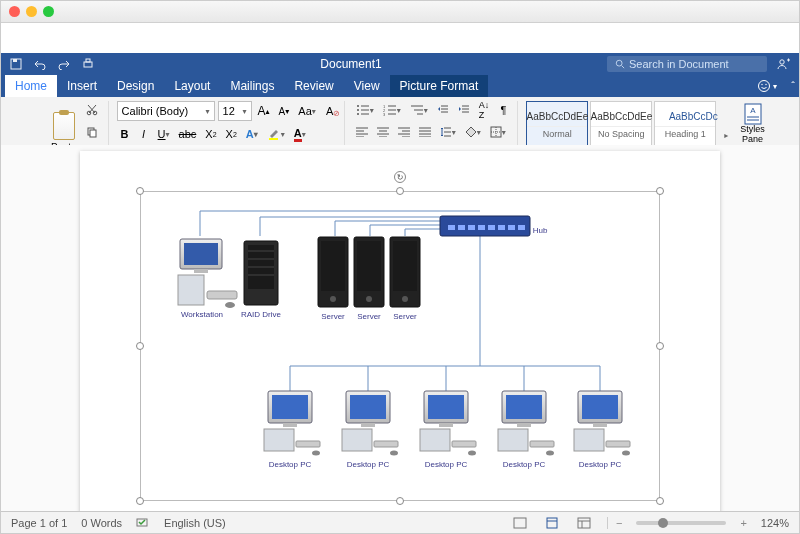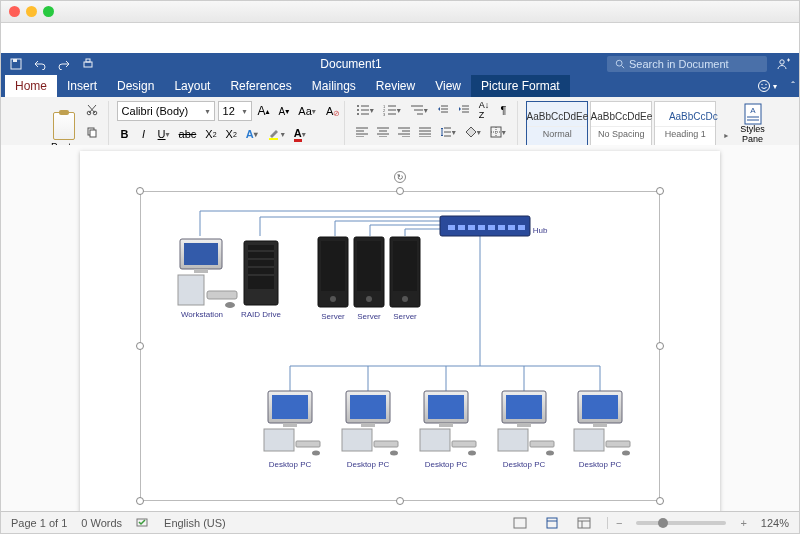--- a/index.html
+++ b/index.html
@@ -14,21 +14,21 @@
 .titlebar { height: 22px; background: #2b579a; color: #fff; display: flex; align-items: center; padding: 0 8px; margin-top: 30px; }
 .qat { display: flex; gap: 10px; align-items: center; }
 .qat-icon { width: 14px; height: 14px; display: flex; align-items: center; justify-content: center; color: #fff; opacity: 0.9; }
 .titlebar .doc { flex: 1; text-align: center; font-size: 12px; font-weight: 500; }
 .search-box { background: rgba(255,255,255,0.15); border-radius: 2px; padding: 2px 8px; display: flex; align-items: center; gap: 4px; width: 160px; font-size: 11px; color: #cfe0f5; }
 .user-icon { margin-left: 10px; }
 
 
 .tabs { height: 22px; background: #2b579a; color: #fff; display: flex; align-items: stretch; padding-left: 4px; }
 .tab { padding: 0 10px; display: flex; align-items: center; font-size: 12px; cursor: pointer; }
-.tab.active { background: #fff; color: #7f1d1d; }
+.tab.active { background: #fff; color: #3b82f6; }
 .tab.context { background: #124078; }
 .smiley { margin-left: auto; padding: 0 10px; display: flex; align-items: center; }
 
 
 .ribbon { height: 78px; background: #f3f3f3; border-bottom: 1px solid #c8c8c8; display: flex; padding: 4px 6px; gap: 2px; }
 .group { display: flex; flex-direction: column; padding: 0 6px; border-right: 1px solid #ddd; justify-content: flex-start; }
 .group:last-child { border-right: none; }
 .group-rows { display: flex; flex-direction: column; gap: 4px; }
 .row { display: flex; align-items: center; gap: 3px; }
 .combo { border: 1px solid #c0c0c0; background: #fff; padding: 1px 4px; font-size: 11px; display: flex; align-items: center; gap: 4px; height: 20px; justify-content: space-between; }
@@ -122,21 +122,20 @@
         <line x1="11.5" y1="1.5" x2="11.5" y2="4.5" stroke="#fff"></line>
       </svg>
     </span>
 </div>
 
 <div class="tabs">
   <div class="tab active">Home</div>
   <div class="tab">Insert</div>
   <div class="tab">Design</div>
   <div class="tab">Layout</div>
-  <div class="tab">References</div>
   <div class="tab">Mailings</div>
   <div class="tab">Review</div>
   <div class="tab">View</div>
   <div class="tab context">Picture Format</div>
   <div class="smiley">
       <svg width="14" height="14" viewBox="0 0 14 14">
         <circle cx="7" cy="7" r="5.5" fill="none" stroke="#fff"></circle>
         <circle cx="5" cy="5.5" r="0.7" fill="#fff"></circle>
         <circle cx="9" cy="5.5" r="0.7" fill="#fff"></circle>
         <path d="M4.5 8.5 Q7 10.5 9.5 8.5" fill="none" stroke="#fff"></path>

